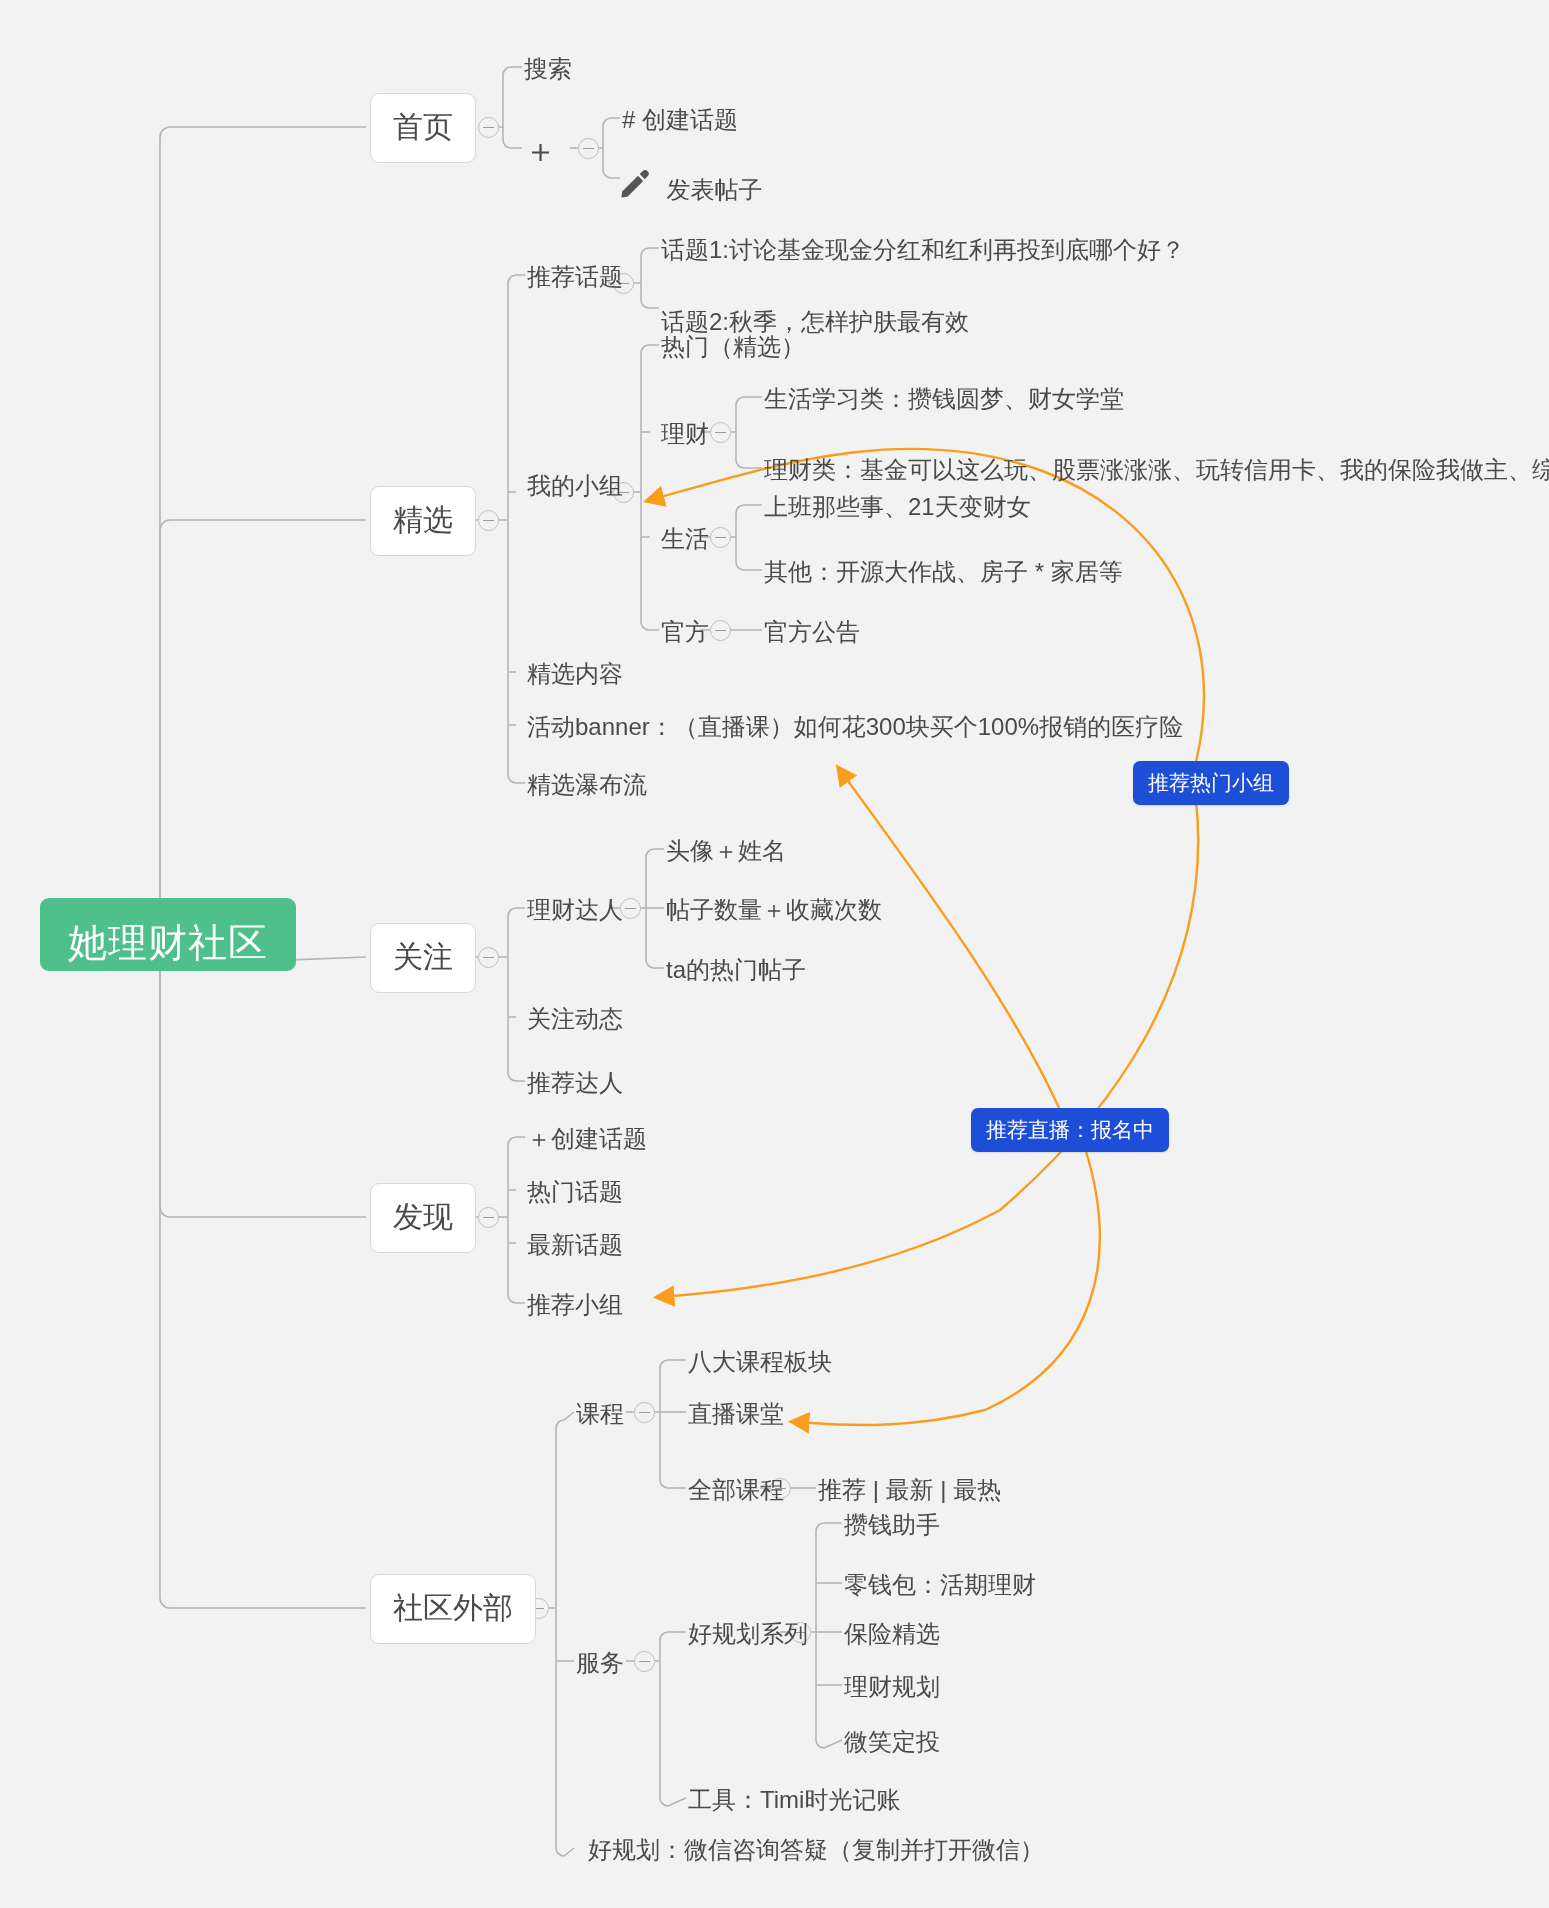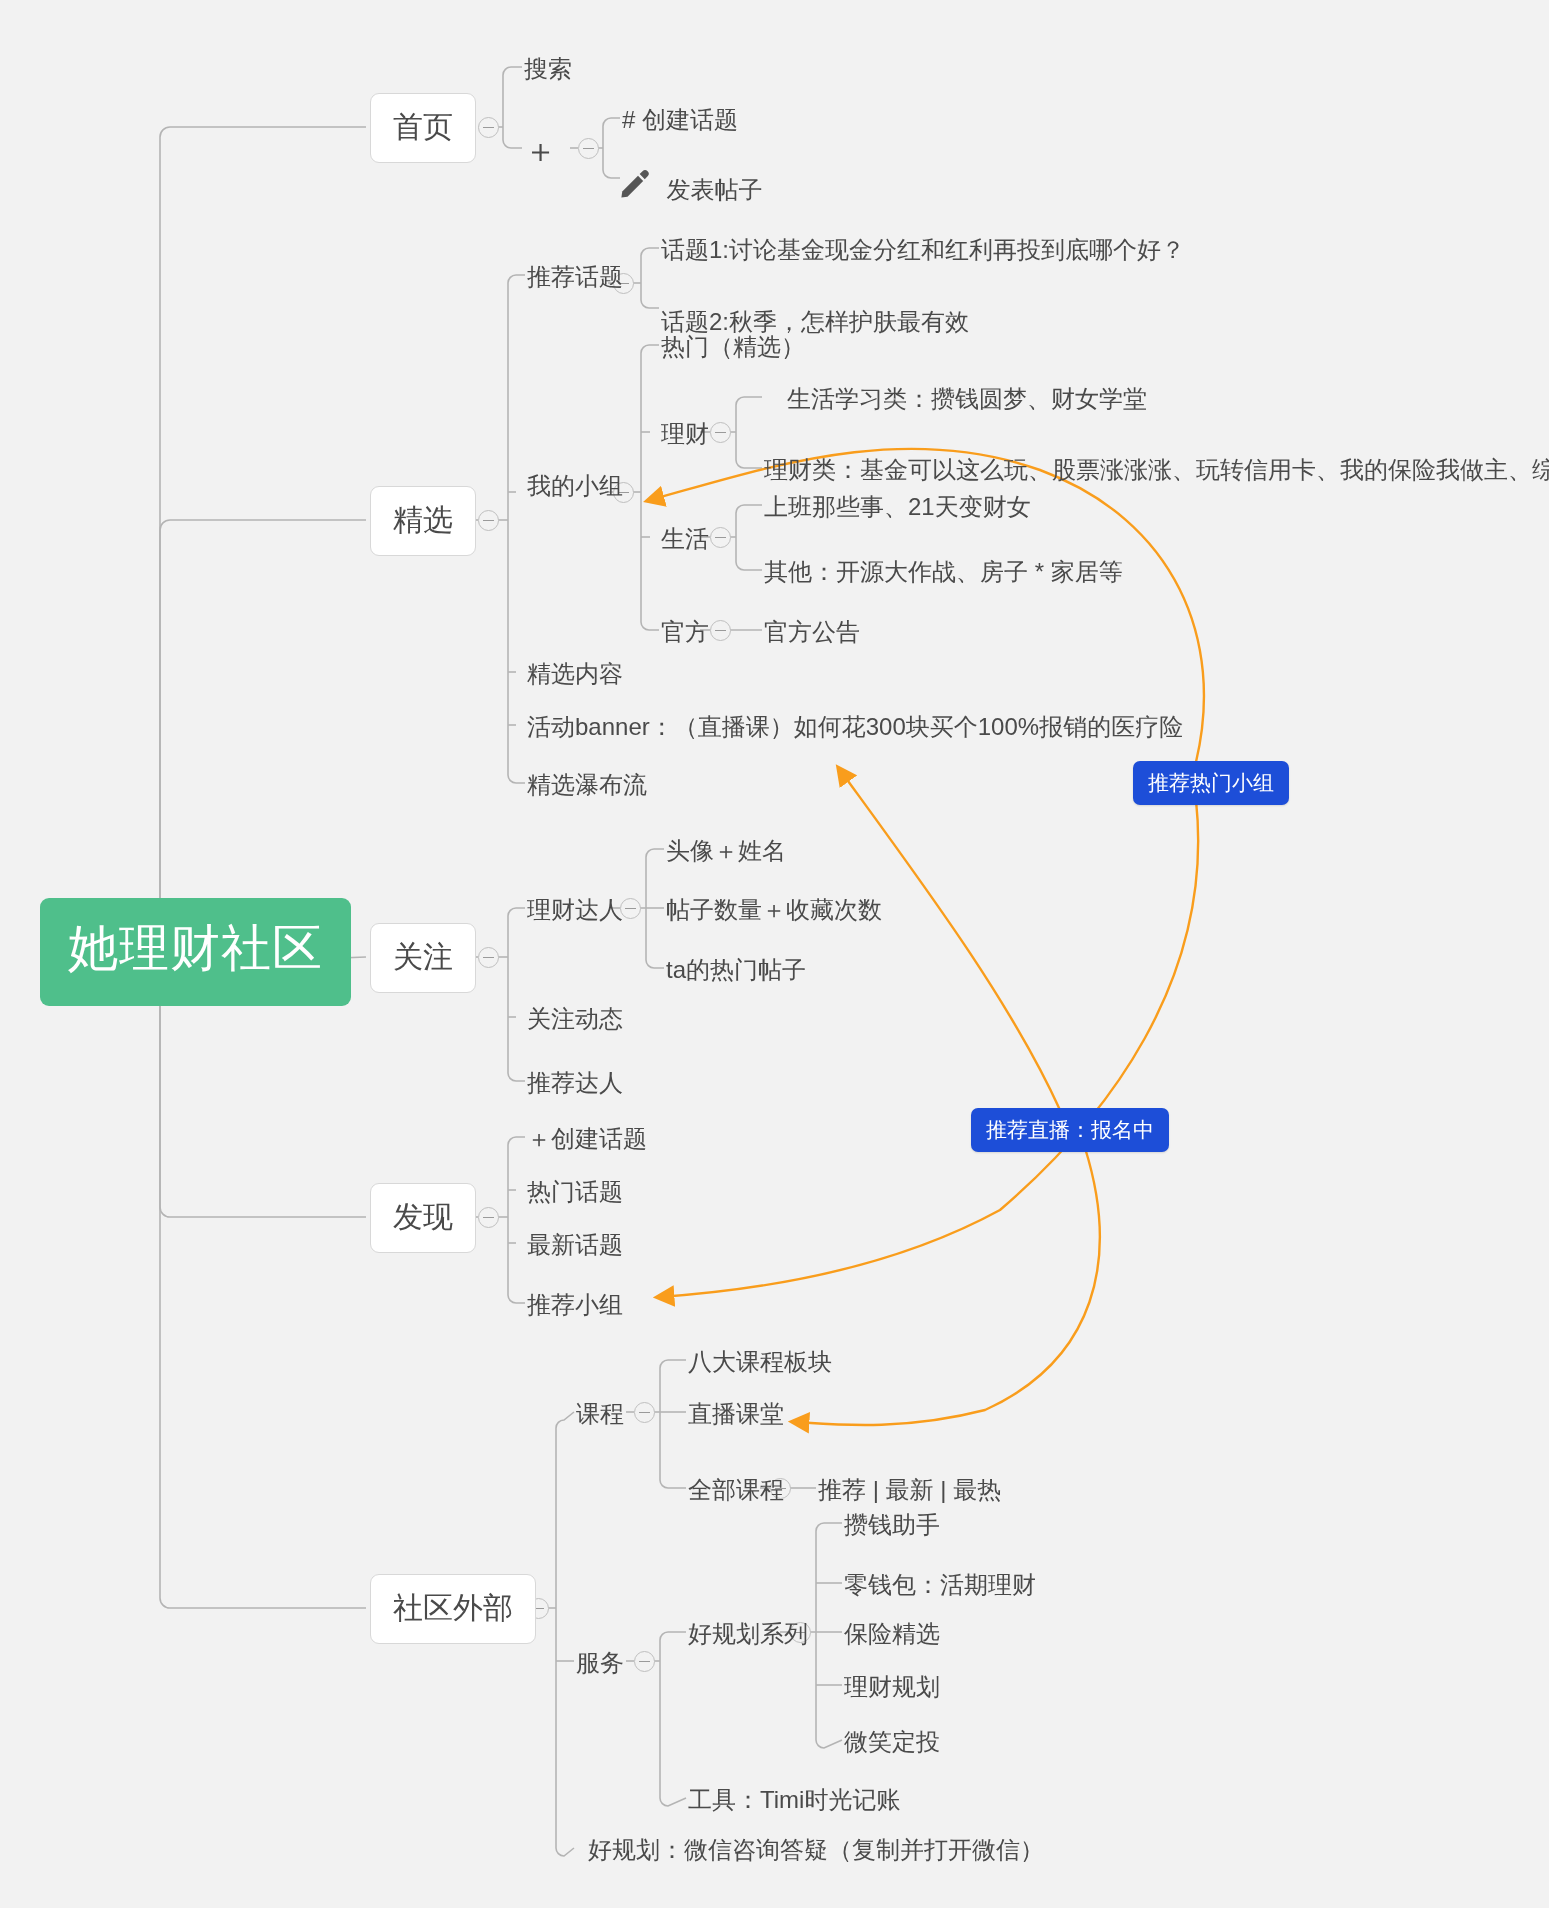--- a/index.html
+++ b/index.html
@@ -31,22 +31,22 @@
   
   .node {
     position: absolute;
     white-space: nowrap;
     line-height: 1;
   }
   .node-root {
     background: #4fbf8b;
     color: #ffffff;
     border-radius: 9px;
-    font-size: 50px;
-    padding: 25px 28px 33px 28px;
+    font-size: 39px;
+    padding: 25px 28px 9px 28px;
     letter-spacing: 1px;
   }
   .node-box {
     background: #ffffff;
     border: 1px solid #d8d8d8;
     border-radius: 9px;
     font-size: 30px;
     padding: 18px 22px 20px 22px;
     color: #4a4a4a;
   }
@@ -268,21 +268,21 @@
     <span class="node-plain sz24" style="display:inline-block; vertical-align:middle; margin-left:10px;">发表帖子</span>
   </div>
 
   <div class="node node-plain sz24" style="left:527px; top:263px;">推荐话题</div>
   <div class="node node-plain sz24" style="left:661px; top:236px;">话题1:讨论基金现金分红和红利再投到底哪个好？</div>
   <div class="node node-plain sz24" style="left:661px; top:308px;">话题2:秋季，怎样护肤最有效</div>
 
   <div class="node node-plain sz24" style="left:527px; top:472px;">我的小组</div>
   <div class="node node-plain sz24" style="left:661px; top:333px;">热门（精选）</div>
   <div class="node node-plain sz24" style="left:661px; top:420px;">理财</div>
-  <div class="node node-plain sz24" style="left:764px; top:385px;margin-left:23px;">生活学习类：攒钱圆梦、财女学堂</div>
+  <div class="node node-plain sz24" style="left:764px; top:385px;">生活学习类：攒钱圆梦、财女学堂</div>
   <div class="node node-plain sz24" style="left:764px; top:456px;">理财类：基金可以这么玩、股票涨涨涨、玩转信用卡、我的保险我做主、综合理财</div>
   <div class="node node-plain sz24" style="left:661px; top:525px;">生活</div>
   <div class="node node-plain sz24" style="left:764px; top:493px;">上班那些事、21天变财女</div>
   <div class="node node-plain sz24" style="left:764px; top:558px;">其他：开源大作战、房子 * 家居等</div>
   <div class="node node-plain sz24" style="left:661px; top:618px;">官方</div>
   <div class="node node-plain sz24" style="left:764px; top:618px;">官方公告</div>
 
   <div class="node node-plain sz24" style="left:527px; top:660px;">精选内容</div>
   <div class="node node-plain sz24" style="left:527px; top:713px;">活动banner：（直播课）如何花300块买个100%报销的医疗险</div>
   <div class="node node-plain sz24" style="left:527px; top:771px;">精选瀑布流</div>

